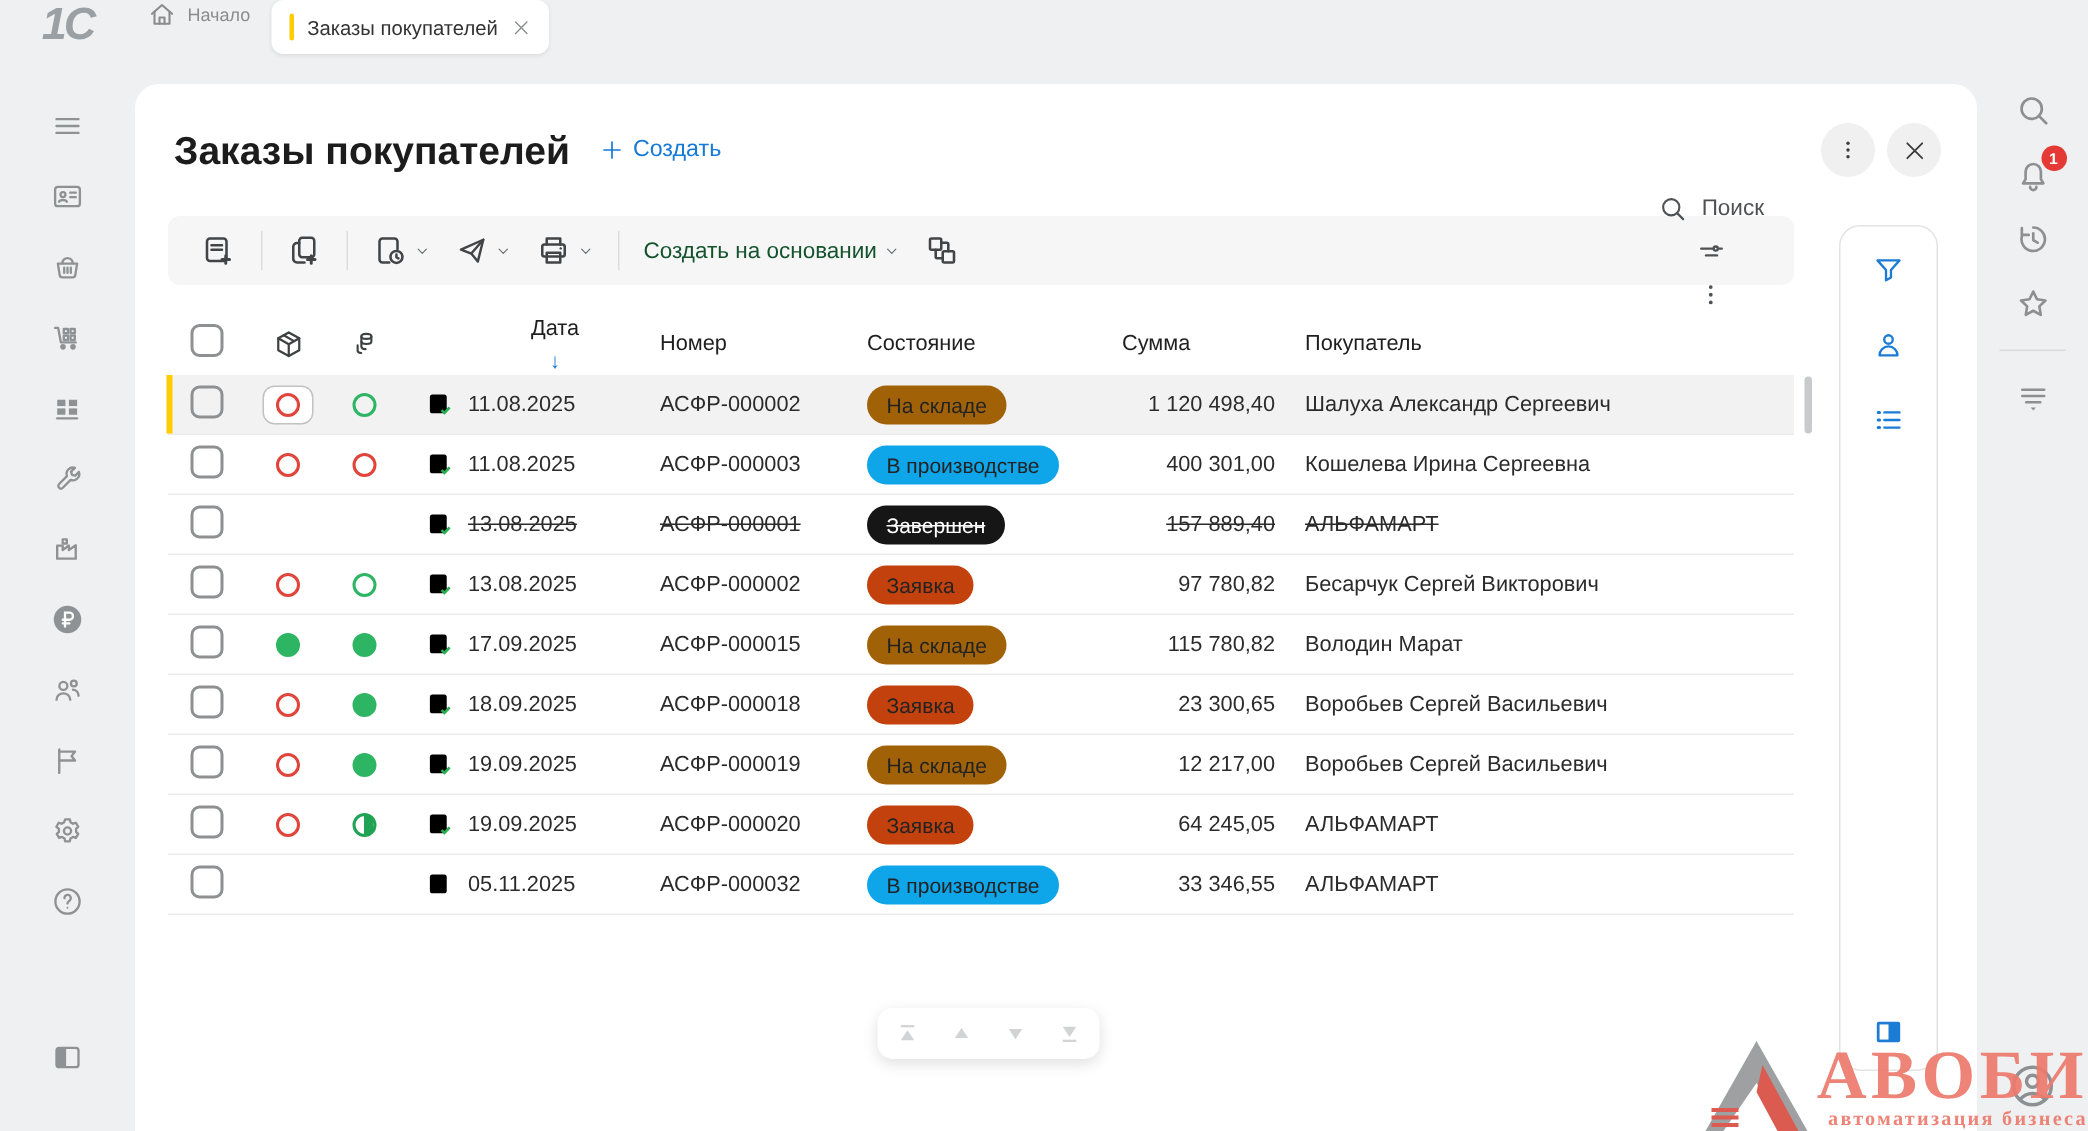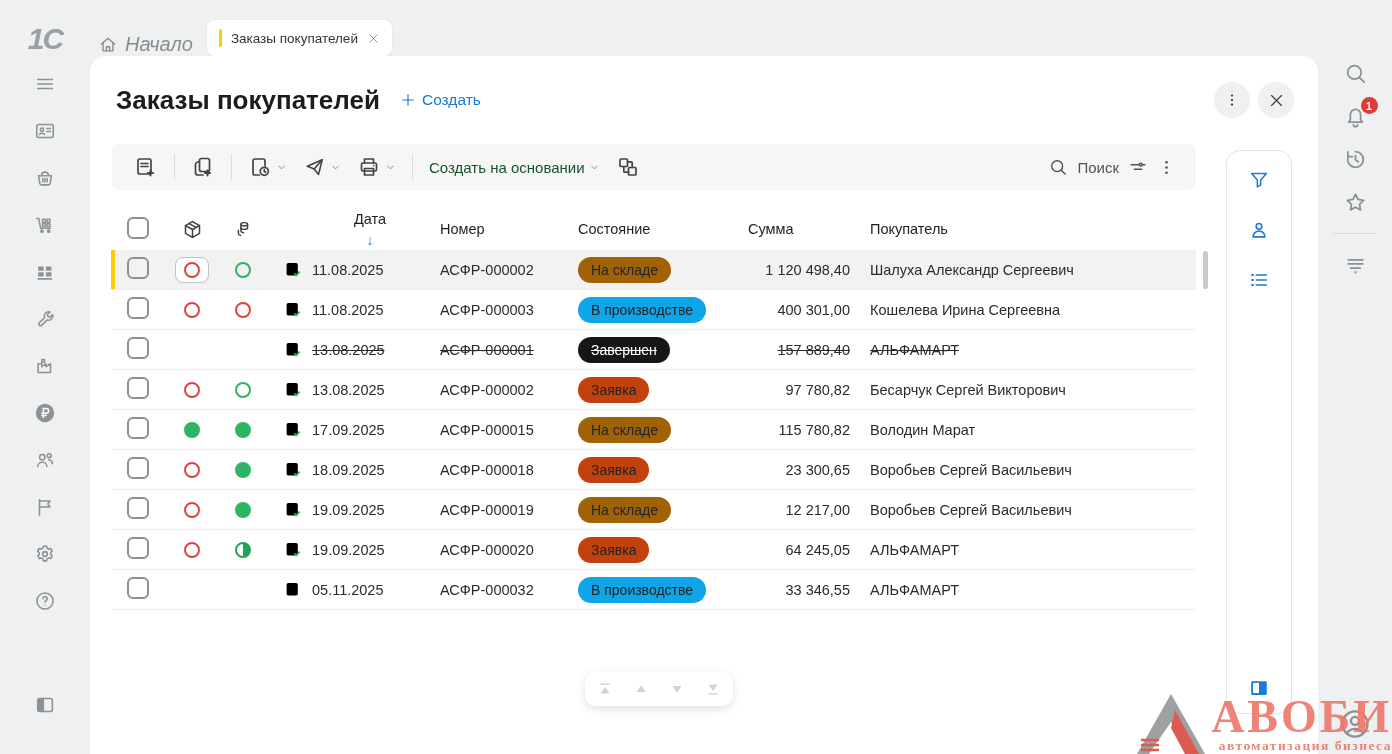--- a/index.html
+++ b/index.html
@@ -2,23 +2,23 @@
 <html><head>
 <meta charset="utf-8">
 <style>
   * { box-sizing: border-box; margin: 0; padding: 0; }
   html,body { width:1392px; height:754px; overflow:hidden; }
   body { font-family:"Liberation Sans", sans-serif; background:#eef0f1; position:relative; color:#2b2b2b; }
   svg { display:block; }
   .ic { stroke:currentColor; fill:none; stroke-width:1.7; stroke-linecap:round; stroke-linejoin:round; }
 
   
-  .topbar { position:absolute; left:0; top:0; width:100%; height:56px; display:flex; align-items:flex-end;border-radius:21px; }
+  .topbar { position:absolute; left:0; top:0; width:100%; height:56px; display:flex; align-items:flex-start;border-radius:21px; }
   .logo { width:90px; text-align:center; font-weight:700; font-style:italic; font-size:30px; color:#9aa0a3; letter-spacing:-2px; }
-  .home-tab { display:flex; align-items:center; gap:7px; color:#8a8d8f; font-size:20px; margin-left:8px; cursor:default;font-style:italic; }
+  .home-tab { display:flex; align-items:center; gap:7px; color:#8a8d8f; font-size:12px; margin-left:8px; cursor:default; }
   .active-tab { margin-left:14px; height:36px; background:#fff; border-radius:8px; box-shadow:0 1px 3px rgba(0,0,0,.08);
                 display:flex; align-items:center; gap:9px; padding:0 12px; }
   .tab-marker { width:3px; height:18px; border-radius:2px; background:#ffcc00; }
   .active-tab .t-label { font-size:13.5px; color:#333; }
   .tab-close { color:#8a8d8f; }
 
   
   .left-rail { position:absolute; left:0; top:56px; bottom:0; width:90px; display:flex; flex-direction:column; align-items:center; padding-top:17px; gap:25px; }
   .rail-btn { color:#8f9294; width:22px; height:22px; }
   .rail-btn.bottom { margin-top:auto; margin-bottom:38px; }
@@ -30,21 +30,21 @@
   .create-btn { display:flex; align-items:center; gap:6px; margin-left:20px; color:#1779d8; font-size:15.5px; cursor:pointer; }
   .hdr-right { margin-left:auto; display:flex; gap:8px; }
   .circle-btn { width:36px; height:36px; border-radius:50%; background:#f0f0f1; display:flex; align-items:center; justify-content:center; color:#3c3c3c; cursor:pointer; }
 
   
   .toolbar { margin:26px 0 0 22px; width:1084px; height:46px; background:#f6f6f7; border-radius:8px; display:flex; align-items:center; padding:0 14px; }
   .tb-btn { display:flex; align-items:center; gap:4px; color:#424446; padding:0 8px; cursor:pointer; }
   .tb-sep { width:1px; height:26px; background:#dcdcdd; margin:0 8px; }
   .tb-label { font-size:15px; color:#14532d; }
   .chev { color:#6b6e70; }
-  .tb-right { margin-left:auto; display:flex; align-items:center; gap:8px; padding-right:6px; }
+  .tb-right { margin-left:auto; display:flex; align-items:center; gap:8px; padding-right:6px;flex-direction:column; }
   .search-box { display:flex; align-items:center; gap:9px; color:#4f5254; font-size:15px; cursor:pointer; }
 
   
   .tgrid { display:grid; grid-template-columns:54px 52px 50px 162px 140px 170px 120px 1fr; align-items:center; }
   .thead { margin:18px 0 0 22px; width:1084px; height:42px; font-size:14.5px; font-weight:500; color:#1f1f1f; }
   .tbody { margin-left:22px; width:1084px; position:relative; }
   .trow { height:40px; border-bottom:1px solid #ececec; font-size:14.5px; position:relative; cursor:default; }
   .trow.current { background:#f2f2f3; }
   .trow.current::before { content:''; position:absolute; left:-1px; top:0; bottom:0; width:4px; background:#ffcc00; }
   .checkbox { width:22px; height:22px; border:2px solid #8e9092; border-radius:6px; margin-left:15px; display:inline-block; cursor:pointer; }

